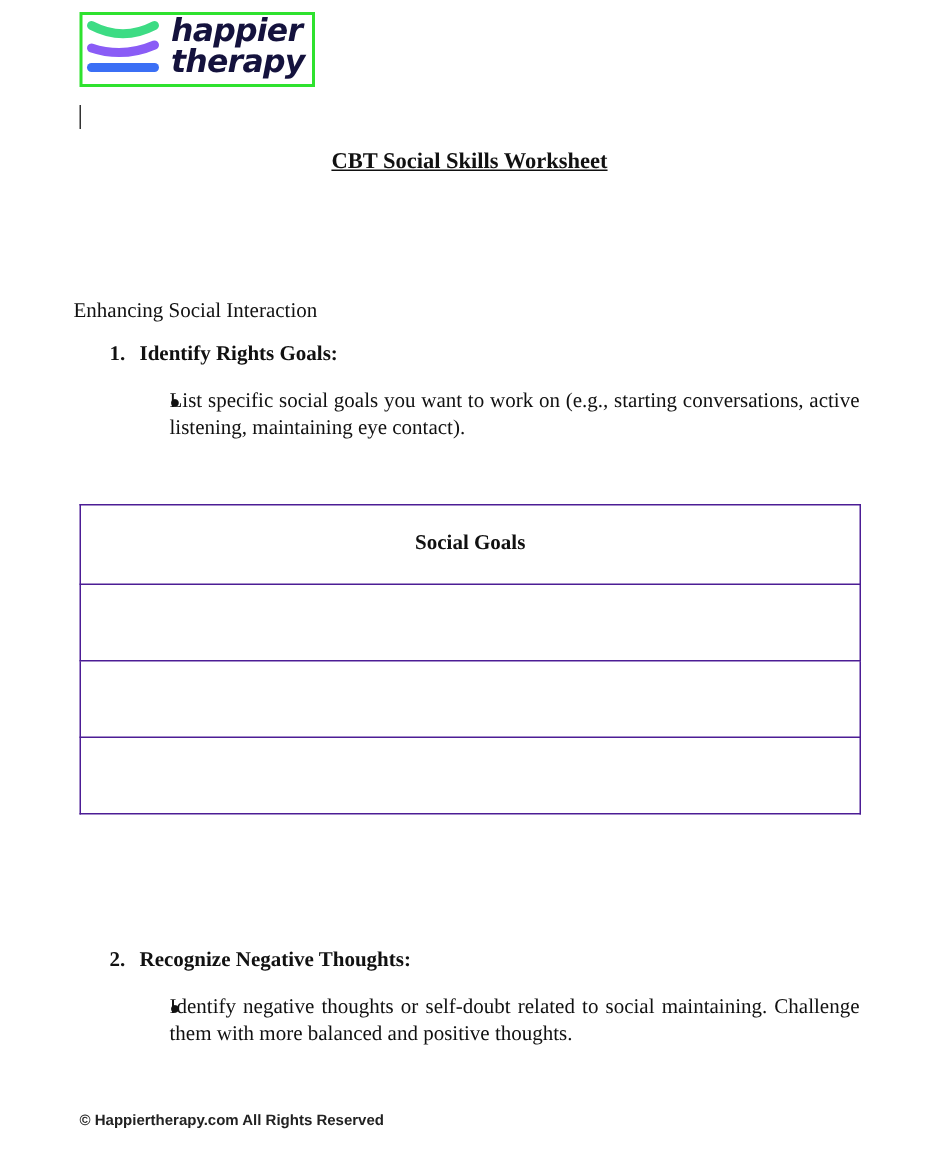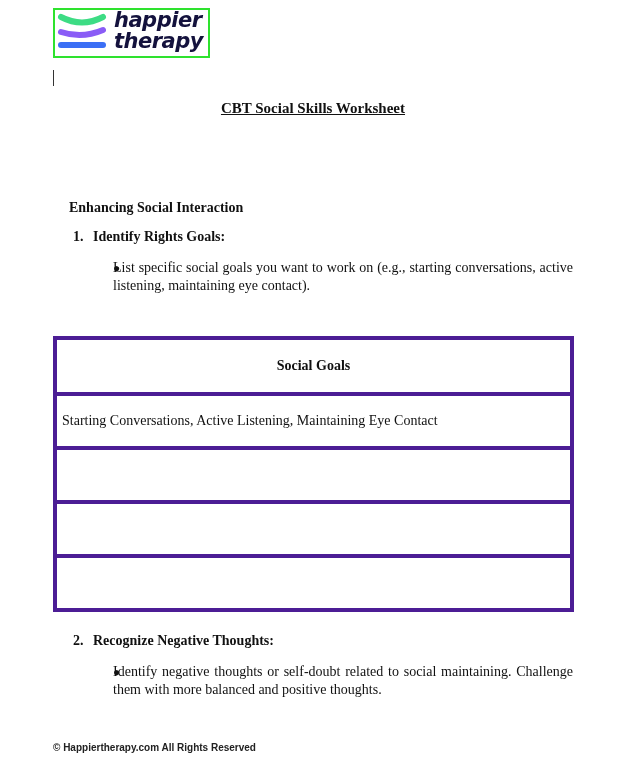--- a/index.html
+++ b/index.html
@@ -59,23 +59,23 @@
       width: 626px;
       top: 100px;
       text-align: center;
       font-weight: bold;
       font-size: 15px;
       text-decoration: underline;
       color: #111;
     }
     .section-heading {
       position: absolute;
-      left: 69px;
+      left: 49px;
       top: 200px;
-      font-weight: bold;
+      font-weight: normal;
       font-size: 14px;
       text-align: right;
     }
     .numbered {
       position: absolute;
       font-weight: bold;
       font-size: 14px;
     }
     .numbered .num {
       position: absolute;
@@ -104,21 +104,21 @@
       display: block;
     }
     table.goals {
       position: absolute;
       left: 53px;
       top: 336px;
       width: 521px;
       border-collapse: collapse;
     }
     table.goals th, table.goals td {
-      border: 4px solid #4c1d95;
+      border: 1px solid #4c1d95;
       padding: 0 5px;
       font-size: 14px;
     }
     table.goals th {
       height: 52px;
       text-align: center;
       font-weight: bold;
     }
     table.goals td {
       height: 50px;
@@ -166,23 +166,20 @@
 </div>
 
 <table class="goals">
   <thead>
     <tr>
       <th>Social Goals</th>
     </tr>
   </thead>
   <tbody>
     <tr>
-      <td>Starting Conversations, Active Listening, Maintaining Eye Contact</td>
-    </tr>
-    <tr>
       <td></td>
     </tr>
     <tr>
       <td></td>
     </tr>
     <tr>
       <td></td>
     </tr>
   </tbody>
 </table>

